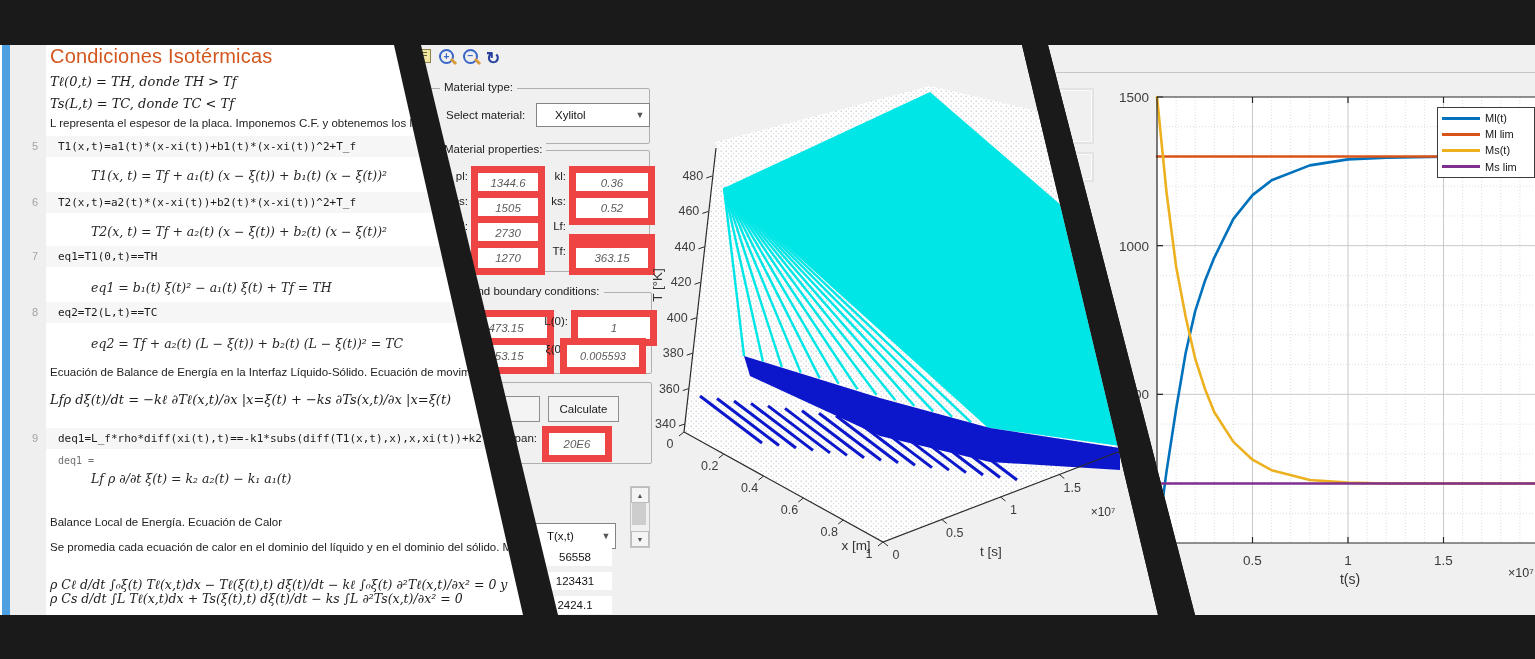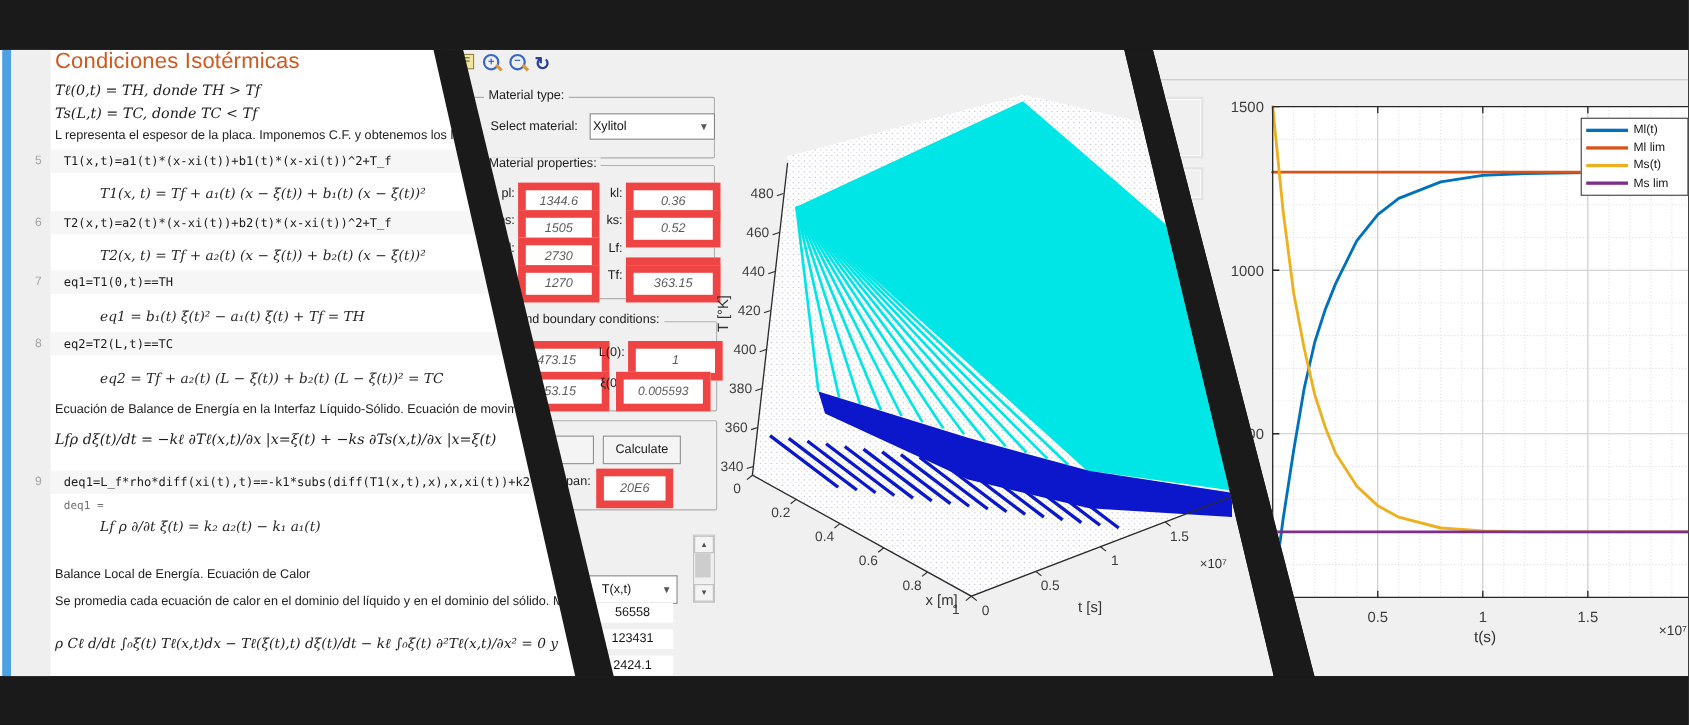--- a/index.html
+++ b/index.html
@@ -28,21 +28,21 @@
   .anslabel{left:58px;font-family:"DejaVu Sans Mono","Liberation Mono",monospace;font-size:10px;color:#707070;}
 
   
   .grp{position:absolute;border:1px solid #b0b0b0;border-radius:2px;}
   .grplabel{position:absolute;top:-8px;left:9px;background:#f0f0f0;padding:0 4px;font-size:11.5px;color:#202020;white-space:nowrap;}
   .guilabel{position:absolute;font-size:11.5px;color:#202020;white-space:nowrap;}
   .gfield{position:absolute;background:#fff;border:7px solid #ef4444;font-size:11.5px;color:#5c5c5c;
           display:flex;align-items:center;justify-content:center;font-style:italic;}
   .combo{position:absolute;background:#fff;border:1px solid #848484;font-size:11.5px;color:#111;
          display:flex;align-items:center;}
-  .combo .ctext{flex:1;padding-left:2px;white-space:nowrap;}
+  .combo .ctext{flex:1;padding-left:18px;white-space:nowrap;}
   .combo .carrow{width:18px;text-align:center;color:#555;font-size:9px;}
   .btn{position:absolute;background:#f4f4f4;border:1px solid #8f8f8f;font-size:11.5px;color:#1a1a1a;
        display:flex;align-items:center;justify-content:center;}
   .readout{position:absolute;background:#fff;font-size:11.5px;color:#141414;
            display:flex;align-items:center;justify-content:center;}
   .sbar{position:absolute;background:#f0f0f0;border:1px solid #c3c3c3;}
   .sbtn{position:absolute;left:0;width:16px;height:14px;background:#f4f4f4;border:1px solid #bdbdbd;
         font-size:7px;color:#505050;display:flex;align-items:center;justify-content:center;}
   .sthumb{position:absolute;left:1px;width:14px;background:#cdcdcd;}
   .ticon{position:absolute;top:3px;width:20px;height:21px;}
@@ -99,20 +99,21 @@
 
     <div class="abs codeband" style="top:383px">
         <span class="codetext">deq1=L_f*rho*diff(xi(t),t)==-k1*subs(diff(T1(x,t),x),x,xi(t))+k2*subs(diff(T2</span>
       </div>
     <div class="abs anslabel" style="top:410px">deq1 =</div>
     <div class="abs outline" style="top:426px">Lf ρ ∂/∂t ξ(t) = k₂ a₂(t) − k₁ a₁(t)</div>
 
     <div class="abs paraline" style="top:471px">Balance Local de Energía. Ecuación de Calor</div>
     <div class="abs paraline" style="top:496px">Se promedia cada ecuación de calor en el dominio del líquido y en el dominio del sólido. Método de la Integral</div>
     <div class="abs mathline" style="top:532px;font-size:12.5px">ρ Cℓ d/dt ∫₀ξ(t) Tℓ(x,t)dx − Tℓ(ξ(t),t) dξ(t)/dt − kℓ ∫₀ξ(t) ∂²Tℓ(x,t)/∂x² = 0  y</div>
+    <div class="abs mathline" style="top:546px;font-size:12.5px">ρ Cs d/dt ∫L Tℓ(x,t)dx + Ts(ξ(t),t) dξ(t)/dt − ks ∫L ∂²Ts(x,t)/∂x² = 0</div>
   </div>
 
   <div class="panel mid-panel">
 
     <div class="ticon" style="left:412px">
       <div style="position:absolute;left:4px;top:1px;width:13px;height:12px;background:#f0e6a0;border:1px solid #8e8648"></div>
       <div style="position:absolute;left:6px;top:4px;width:9px;height:1px;background:#6b6430"></div>
       <div style="position:absolute;left:6px;top:7px;width:9px;height:1px;background:#6b6430"></div>
       <div style="position:absolute;left:0;top:8px;width:0;height:0;border-left:6px solid #111;border-bottom:9px solid transparent"></div>
     </div>

